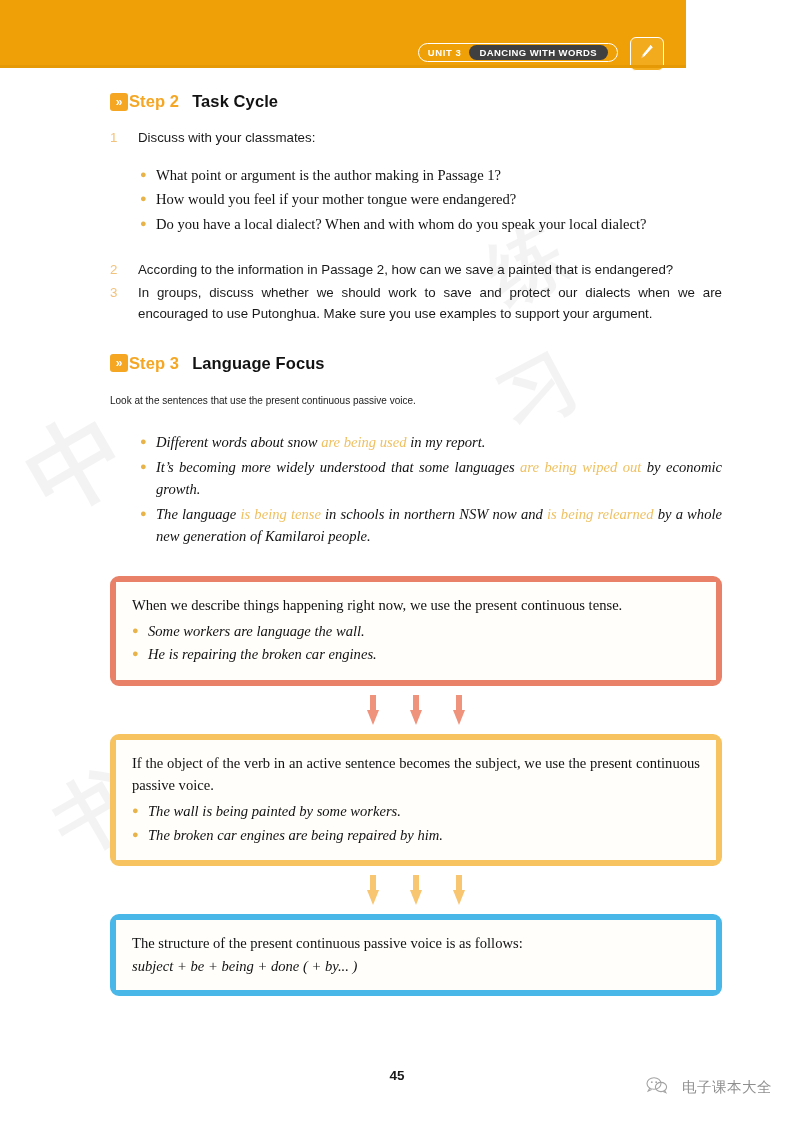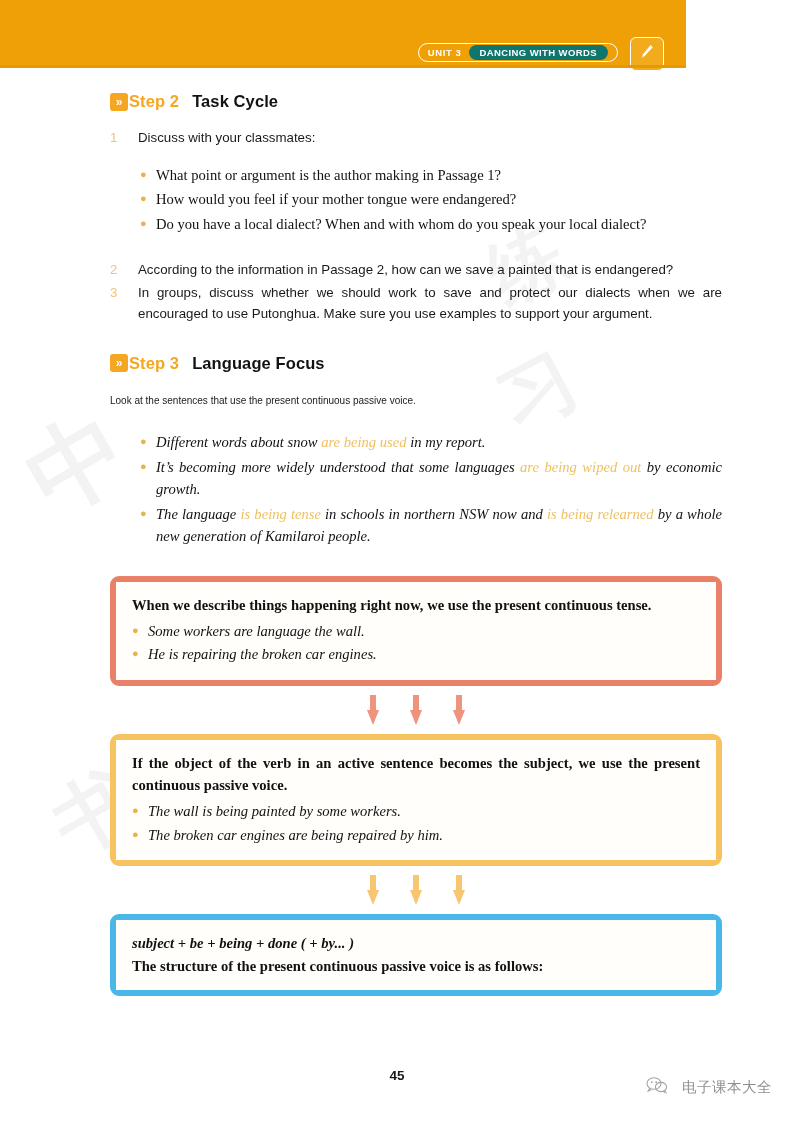--- a/index.html
+++ b/index.html
@@ -207,21 +207,20 @@
   .box-red { border: 6px solid #E88167; }
   .box-yellow { border: 6px solid #F7C360; }
   .box-blue { border: 6px solid #49B7E8; }
 
   .box-line {
     font-family: "Liberation Serif", serif;
     font-size: 14.6px;
     color: #111;
     line-height: 1.55;
     text-align: justify;
-    font-weight: bold;
   }
   .box-bullets { margin: 3px 0 0 0; padding: 0; list-style: none; }
   .box-bullets .bullet-item { margin-bottom: 1px; }
 
   
   .arrow-row {
     display: flex;
     justify-content: center;
     gap: 30px;
     margin: 9px 0 9px 0;
@@ -298,21 +297,21 @@
   <div class="wm wm-a">练</div>
   <div class="wm wm-b">习</div>
   <div class="wm wm-c">中</div>
   <div class="wm wm-d">心</div>
   <div class="wm wm-e">书</div>
 </div>
 
 <div class="header-bar" style="background: rgb(240, 160, 7);">
   <div class="unit-badge">
     <span class="unit-num">UNIT 3</span>
-    <span class="unit-title-pill" style="background: #0f766e;">DANCING WITH WORDS</span>
+    <span class="unit-title-pill" style="background: #404040;">DANCING WITH WORDS</span>
   </div>
   <div class="pen-box">
     <span>
       <svg width="20" height="20" viewBox="0 0 20 20" aria-hidden="true">
         <path d="M13.6 2.4 L16.2 5.2 L7.6 14.6 L4.2 16.4 L5.4 12.6 Z" fill="#FFFFFF" stroke="#F0A007" stroke-width="0.7"></path>
         <path d="M4.2 16.4 L5.4 12.6 L6.6 13.8 Z" fill="#F5C98A"></path>
       </svg>
     </span>
   </div>
 </div>
@@ -455,22 +454,22 @@
           <span class="head" style="border-top-color: rgb(248, 197, 113);"></span>
         </span>
       <span class="arrow arrow-amber">
           <span class="shaft" style="background: rgb(248, 197, 113);"></span>
           <span class="head" style="border-top-color: rgb(248, 197, 113);"></span>
         </span>
     </div>
 
     <div class="rule-box box-blue" style="border-color: rgb(73, 183, 232);">
       <div class="inner">
+        <div class="box-line">The structure of the present continuous passive voice is as follows:</div>
         <div class="box-line it">subject + be + being + done ( + by... )</div>
-        <div class="box-line">The structure of the present continuous passive voice is as follows:</div>
       </div>
     </div>
 
   </div>
 </div>
 
 <div class="page-number">45</div>
 
 <div class="footer-wm">
   <span>

